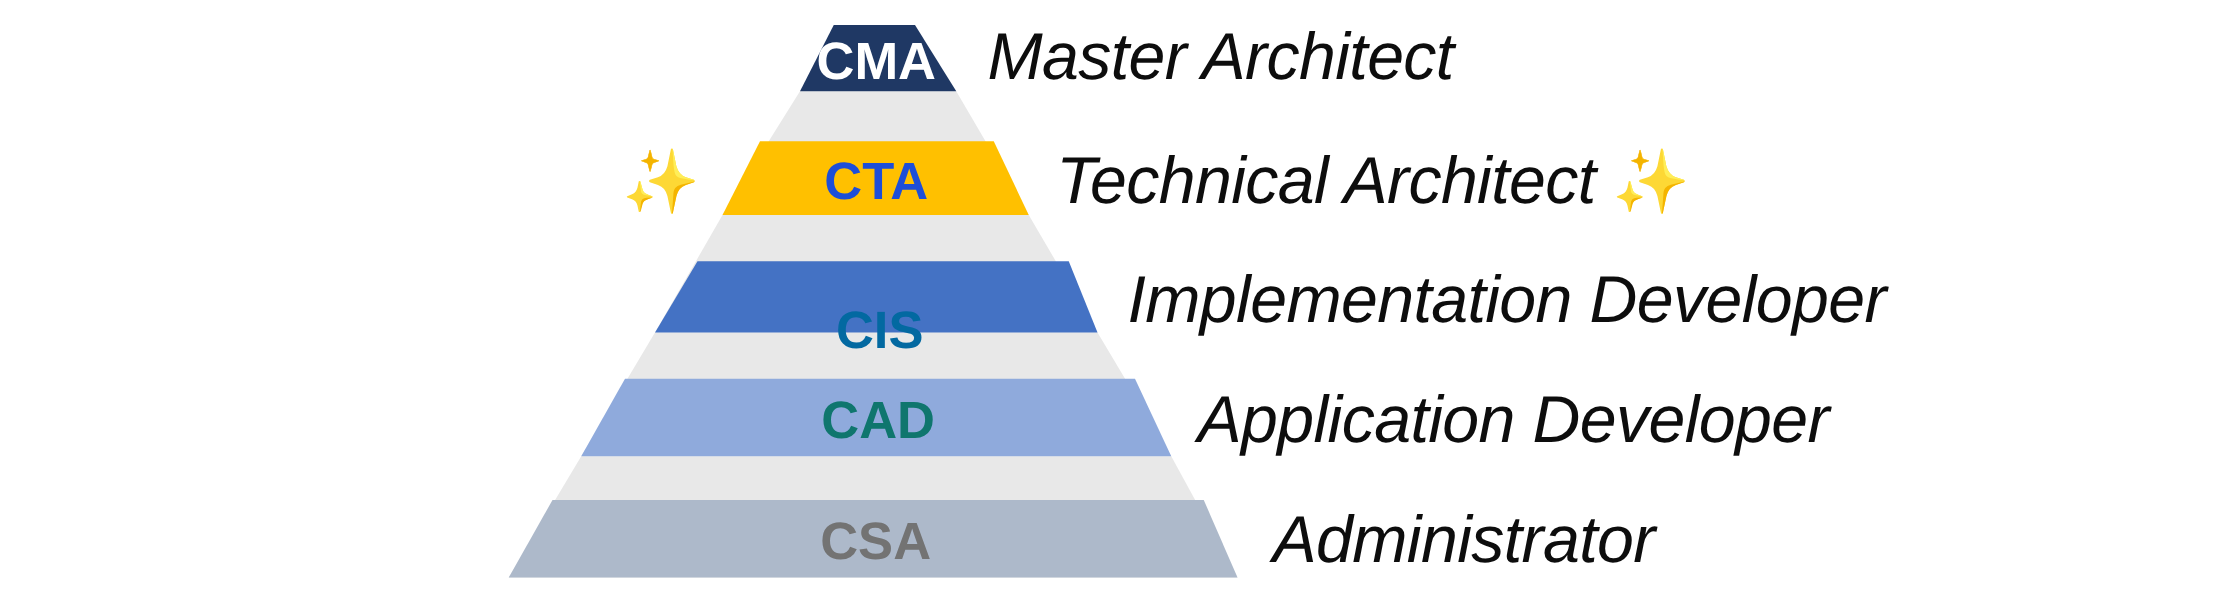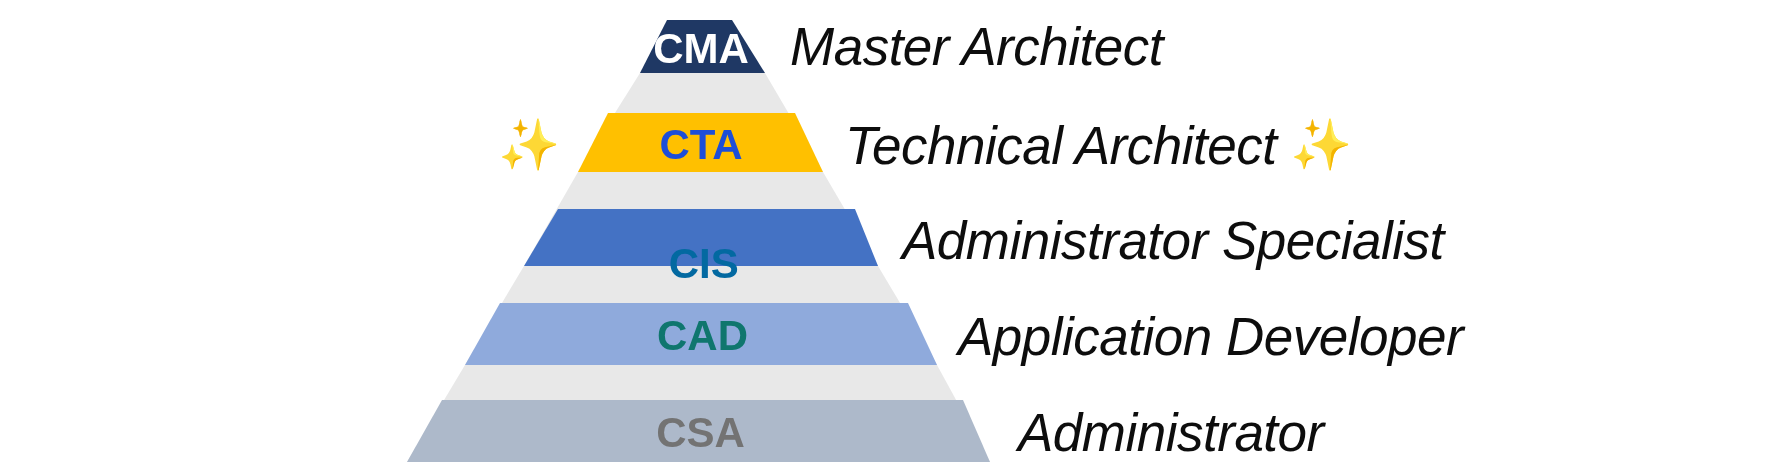--- a/index.html
+++ b/index.html
@@ -64,21 +64,21 @@
   <div id="code-layer">
       <div class="tier-code" style="color: rgb(255, 255, 255); left: 701px; top: 48.5px;">CMA</div>
       <div class="tier-code" style="color: #1d4ed8; left: 701px; top: 144.5px;">CTA</div>
       <div class="tier-code" style="color: #0369a1; left: 703.75px; top: 239.5px; margin-top: 24px;">CIS</div>
       <div class="tier-code" style="color: #0f766e; left: 702.5px; top: 336px;">CAD</div>
       <div class="tier-code" style="color: #737373; left: 700.5px; top: 433px;">CSA</div>
     </div>
   <div id="label-layer">
       <div class="tier-label" style="left: 790px; top: 46px;">Master Architect</div>
       <div class="tier-label" style="left: 845px; top: 145px;">Technical Architect</div>
-      <div class="tier-label" style="left: 902px; top: 240px;">Administrator Specialist</div>
+      <div class="tier-label" style="left: 902px; top: 240px;">Implementation Developer</div>
       <div class="tier-label" style="left: 958px; top: 336px;">Application Developer</div>
       <div class="tier-label" style="left: 1018px; top: 432px; text-align: center;">Administrator</div>
     </div>
   <div id="sparkle-layer">
       <div class="sparkle" style="left: 498px; top: 145px;">✨</div>
       <div class="sparkle" style="left: 1290px; top: 145px;">✨</div>
     </div>
 
 </div>
 

